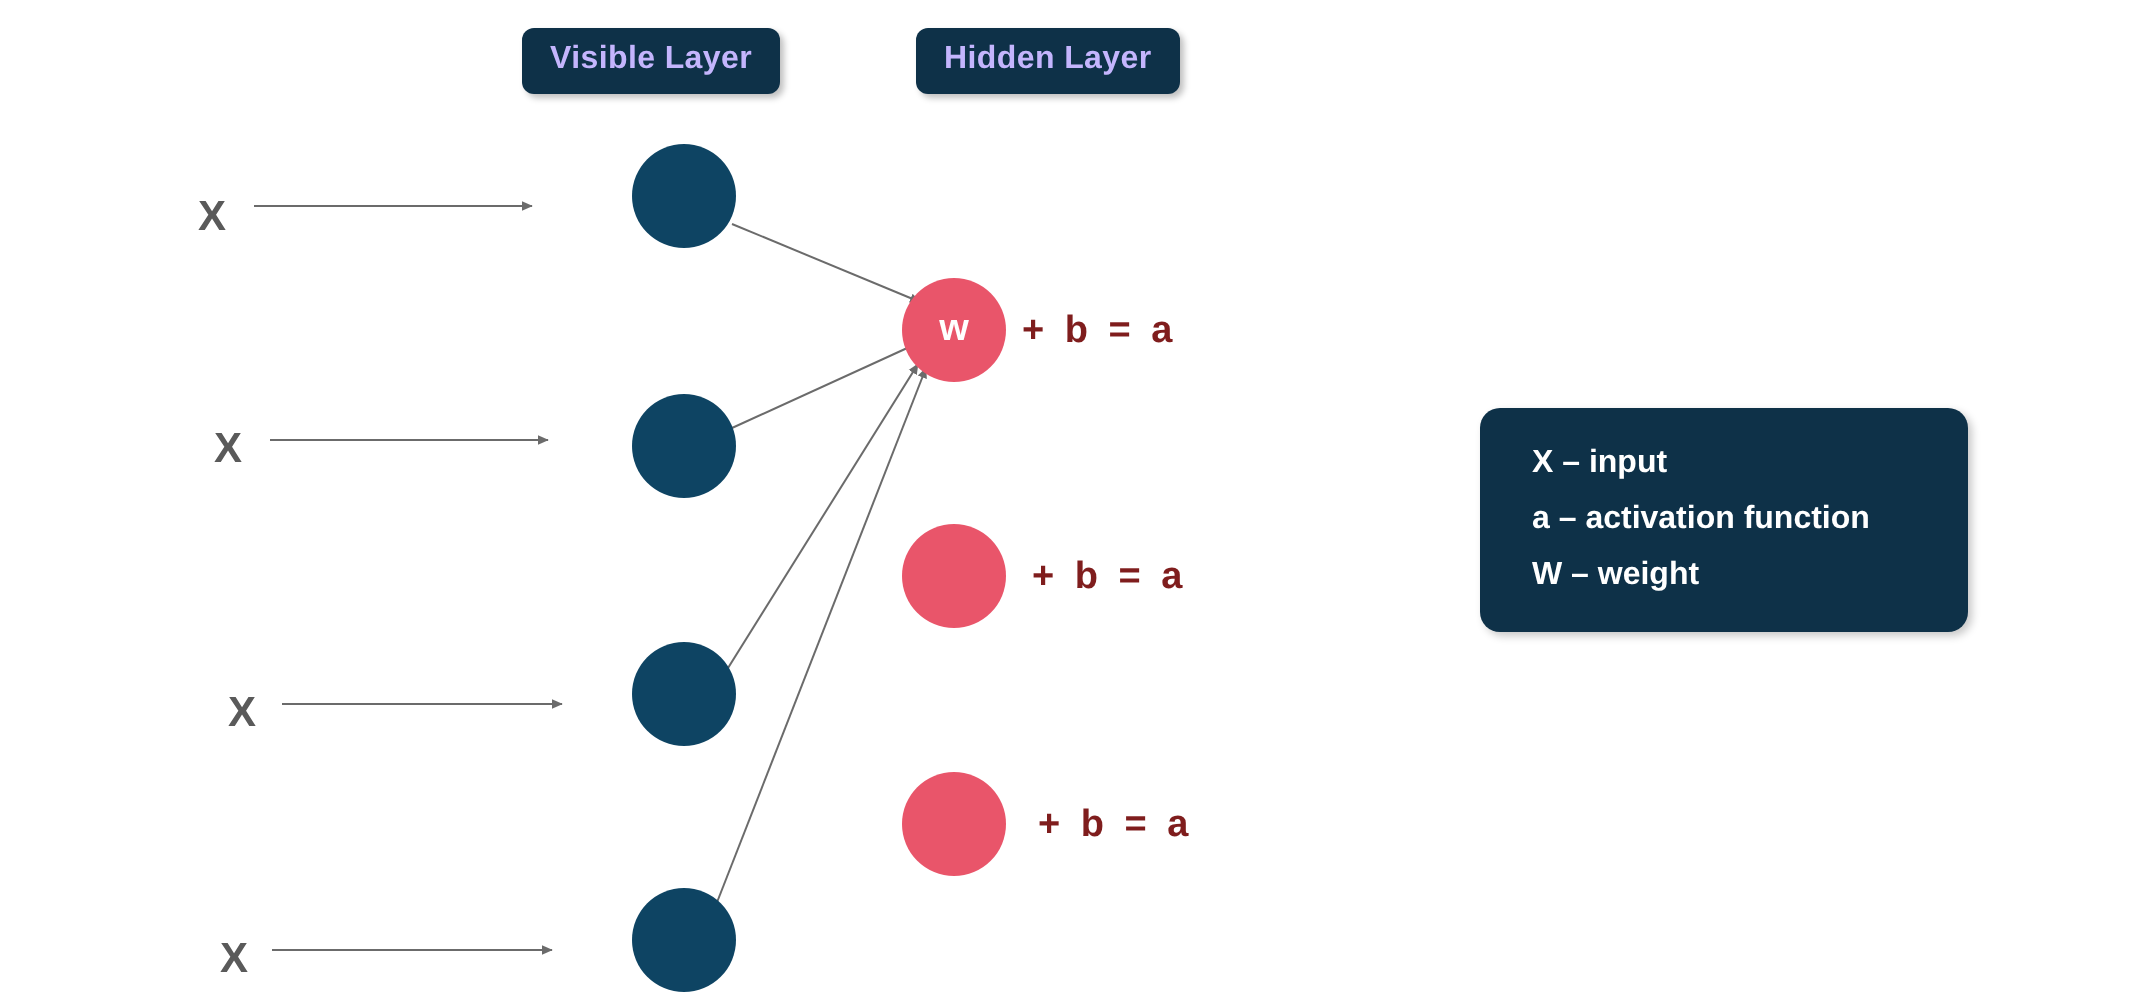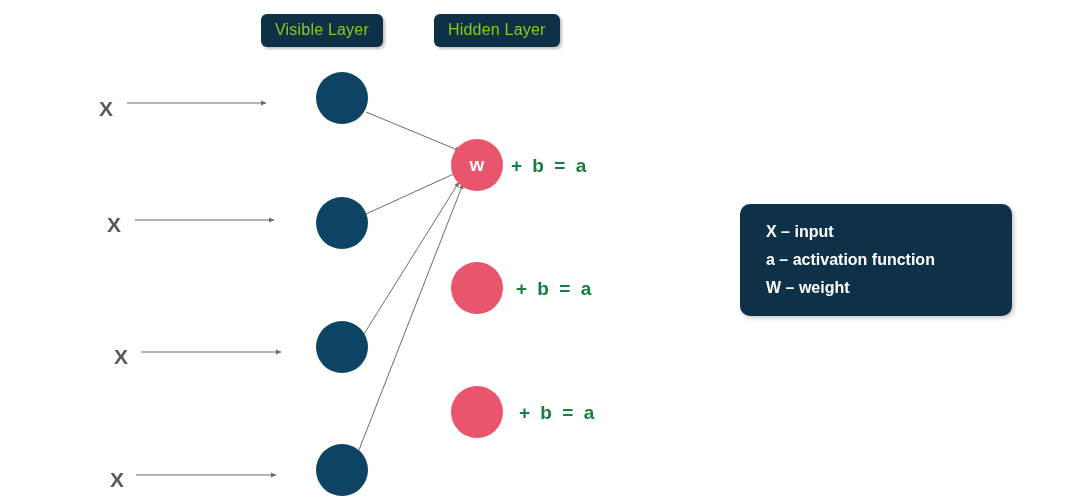--- a/index.html
+++ b/index.html
@@ -21,31 +21,31 @@
     position: absolute;
     left: 0;
     top: 0;
     width: 1065px;
     height: 502px;
     pointer-events: none;
   }
   .badge {
     position: absolute;
     background: #0E3148;
-    color: #84cc16;
+    color: #c4b5fd;
     font-size: 16px;
-    font-weight: normal;
+    font-weight: bold;
     border-radius: 6px;
     padding: 7px 14px 8px 14px;
     white-space: nowrap;
     box-shadow: 2px 2px 3px rgba(0,0,0,0.25);
     letter-spacing: 0.2px;
   }
   #badge-visible { left: 261px; top: 14px; }
-  #badge-hidden  { left: 434px; top: 14px; }
+  #badge-hidden  { left: 458px; top: 14px; }
 
   .node {
     position: absolute;
     border-radius: 50%;
     display: flex;
     align-items: center;
     justify-content: center;
   }
   .node-visible {
     width: 52px;
@@ -64,31 +64,31 @@
   }
   .x-label {
     position: absolute;
     color: #5A5A5A;
     font-size: 21px;
     font-weight: bold;
     line-height: 1;
   }
   .eq-label {
     position: absolute;
-    color: #15803d;
+    color: #7f1d1d;
     font-size: 19px;
     font-weight: bold;
     white-space: nowrap;
     letter-spacing: 2.5px;
   }
   #legend {
     position: absolute;
     left: 740px;
     top: 204px;
-    width: 272px;
+    width: 244px;
     background: #0E3148;
     border-radius: 10px;
     padding: 14px 0 14px 26px;
     box-sizing: border-box;
     box-shadow: 2px 2px 4px rgba(0,0,0,0.22);
   }
   #legend .legend-row {
     color: #ffffff;
     font-size: 16px;
     font-weight: bold;

